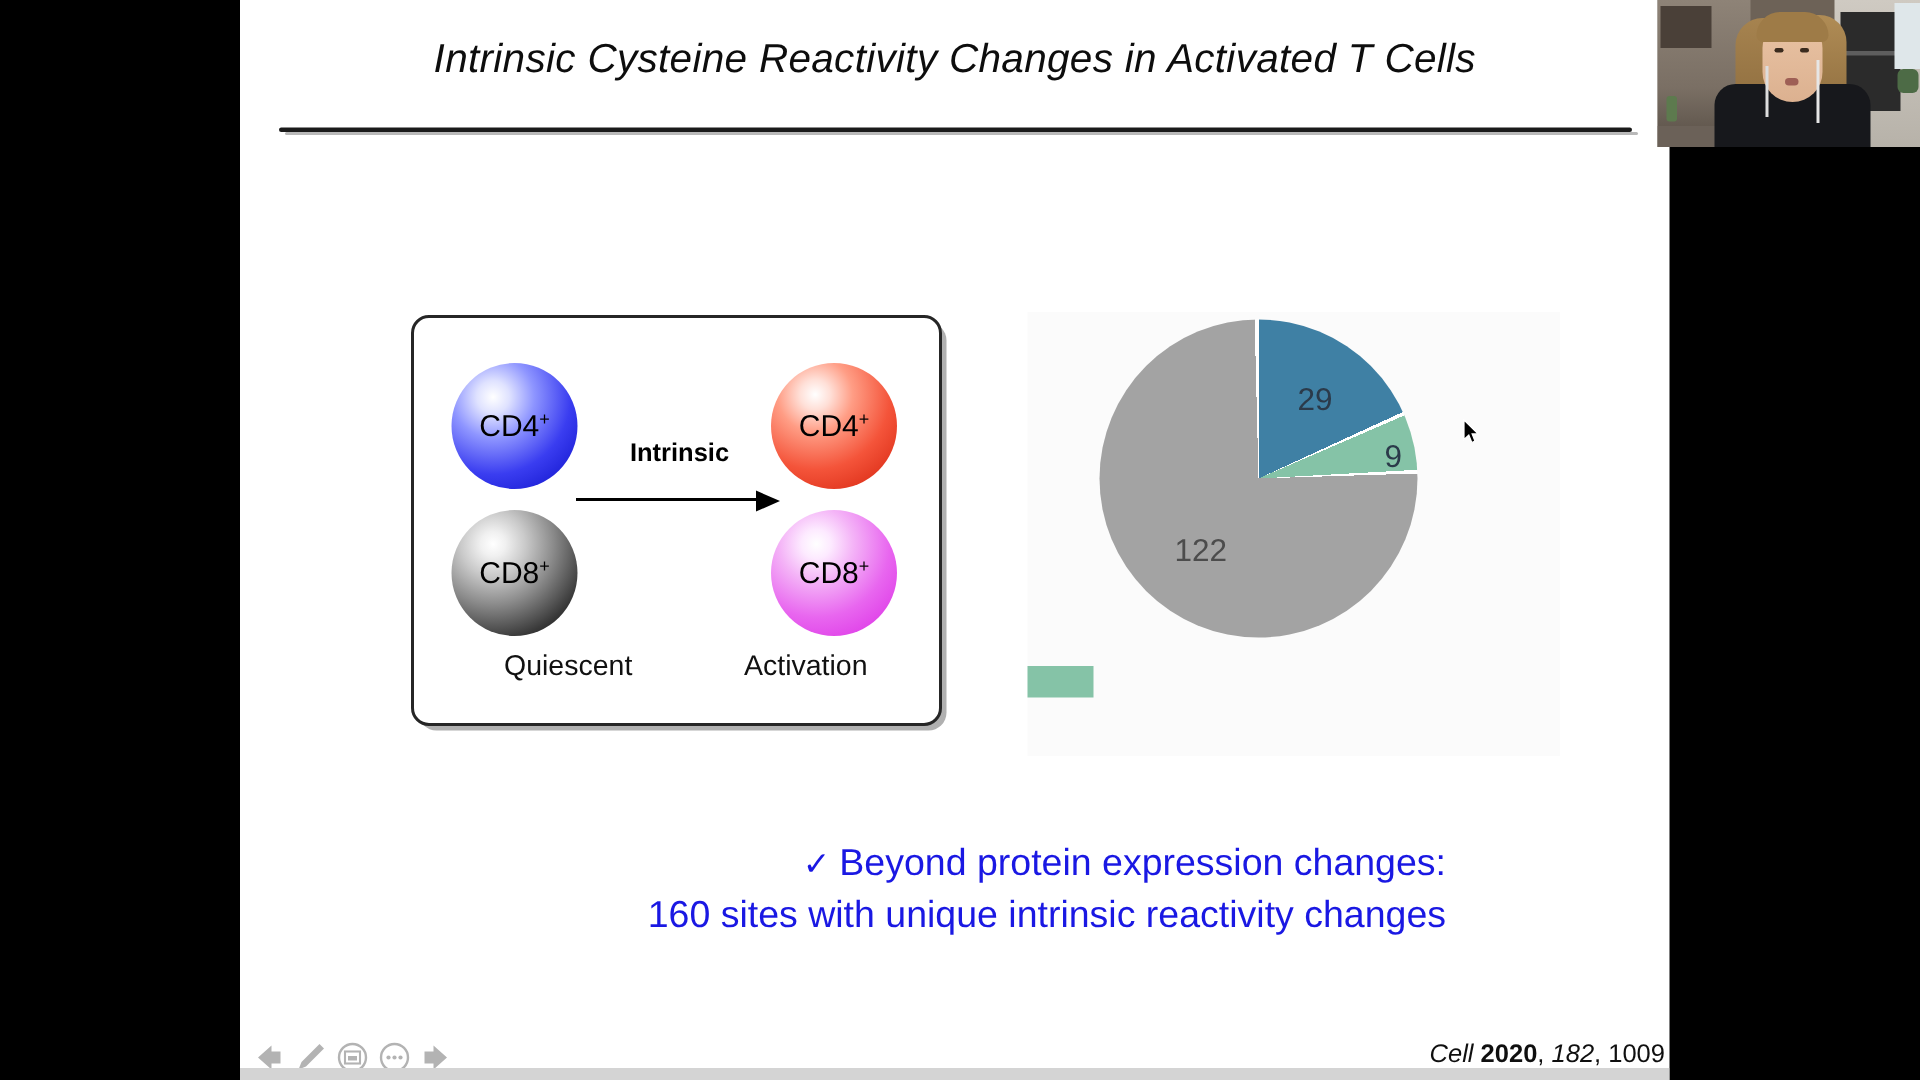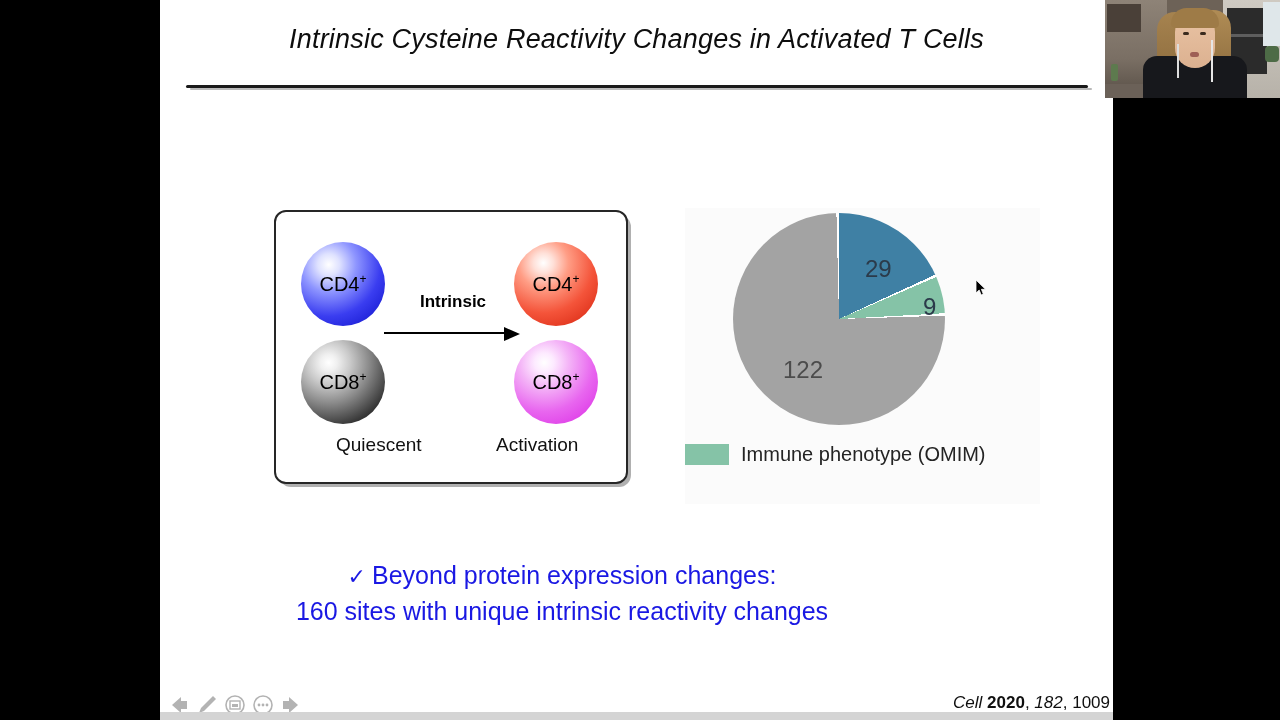--- a/index.html
+++ b/index.html
@@ -66,32 +66,32 @@
   #pie{position:absolute;left:48px;top:5px;width:212px;height:212px;
        border-radius:50%;
        background:
         conic-gradient(from 0deg,
           #3f80a4 0deg 65.25deg,
           #ffffff 65.25deg 66.6deg,
           #85c3a7 66.6deg 86.85deg,
           #ffffff 86.85deg 88.2deg,
           #a3a3a3 88.2deg 358.6deg,
           #ffffff 358.6deg 360deg);}
-  .pie-val{position:absolute;color:#2b3a4a;font-size:24px;}
+  .pie-val{position:absolute;color:#2b3a4a;font-size:21px;}
   #pv-29{left:180px;top:47px;}
   #pv-9 {left:238px;top:85px;}
   #pv-122{left:98px;top:148px;color:#4c4c4c;}
 
   #legend{position:absolute;left:0;top:230px;width:355px;}
   .legend-row{display:flex;align-items:center;height:32px;}
   .legend-sw{width:44px;height:21px;margin-left:0px;margin-right:12px;flex:0 0 auto;}
   .legend-tx{font-size:20px;color:#242424;white-space:nowrap;}
 
   
-  #conclusion{position:absolute;left:0;top:558px;width:804px;text-align:center;
+  #conclusion{position:absolute;left:0;top:558px;width:804px;text-align:right;
               color:#1a18e3;font-size:25px;line-height:35px;}
   #conclusion .check{font-size:22px;padding-right:6px;}
 
   
   #citation{position:absolute;right:3px;top:693px;font-size:17px;color:#0f0f0f;
             white-space:nowrap;}
   #citation .it{font-style:italic;}
   #citation .bd{font-weight:bold;}
 
   #pptoolbar{position:absolute;left:8px;top:694px;display:flex;align-items:center;
@@ -186,21 +186,20 @@
     <div id="piepanel">
       <div id="pie"></div>
 
       <div class="pie-val" id="pv-29">29</div>
       <div class="pie-val" id="pv-9">9</div>
       <div class="pie-val" id="pv-122">122</div>
 
       <div id="legend">
         <div class="legend-row">
           <div class="legend-sw" style="background:#85c3a7"></div>
-          <div class="legend-tx">Immune phenotype (OMIM)</div>
         </div>
       </div>
     </div>
 
     <div id="conclusion">
       <div><span class="check">✓</span><span>Beyond protein expression changes:</span></div>
       <div>160 sites with unique intrinsic reactivity changes</div>
     </div>
 
     <div id="citation"><span class="it">Cell</span> <span class="bd">2020</span><span>, </span><span class="it">182</span><span>, </span><span>1009</span></div>

